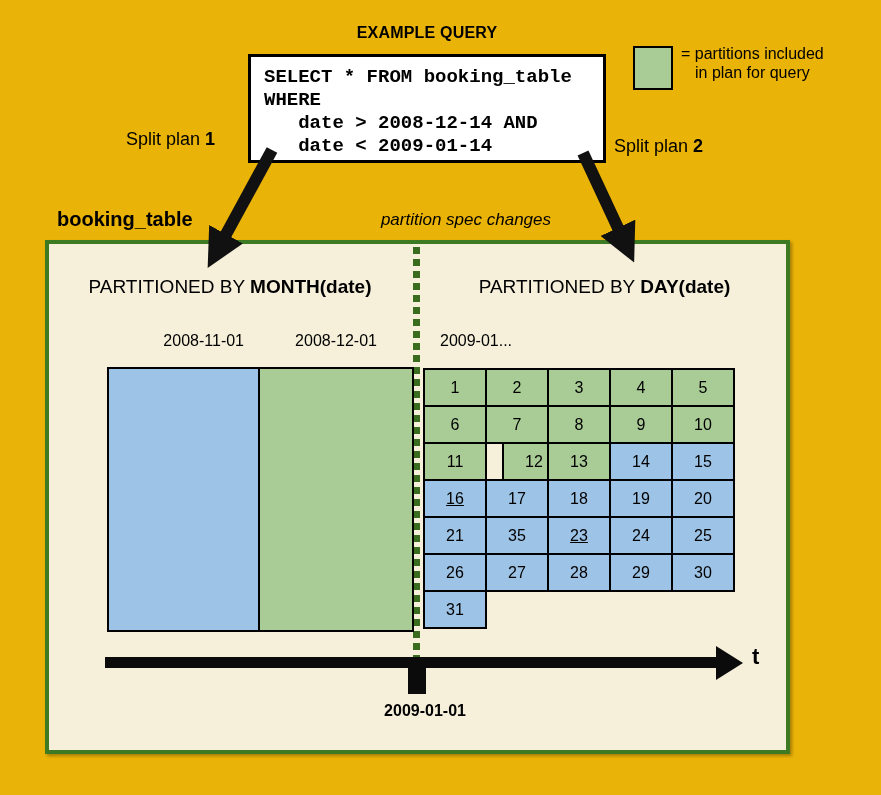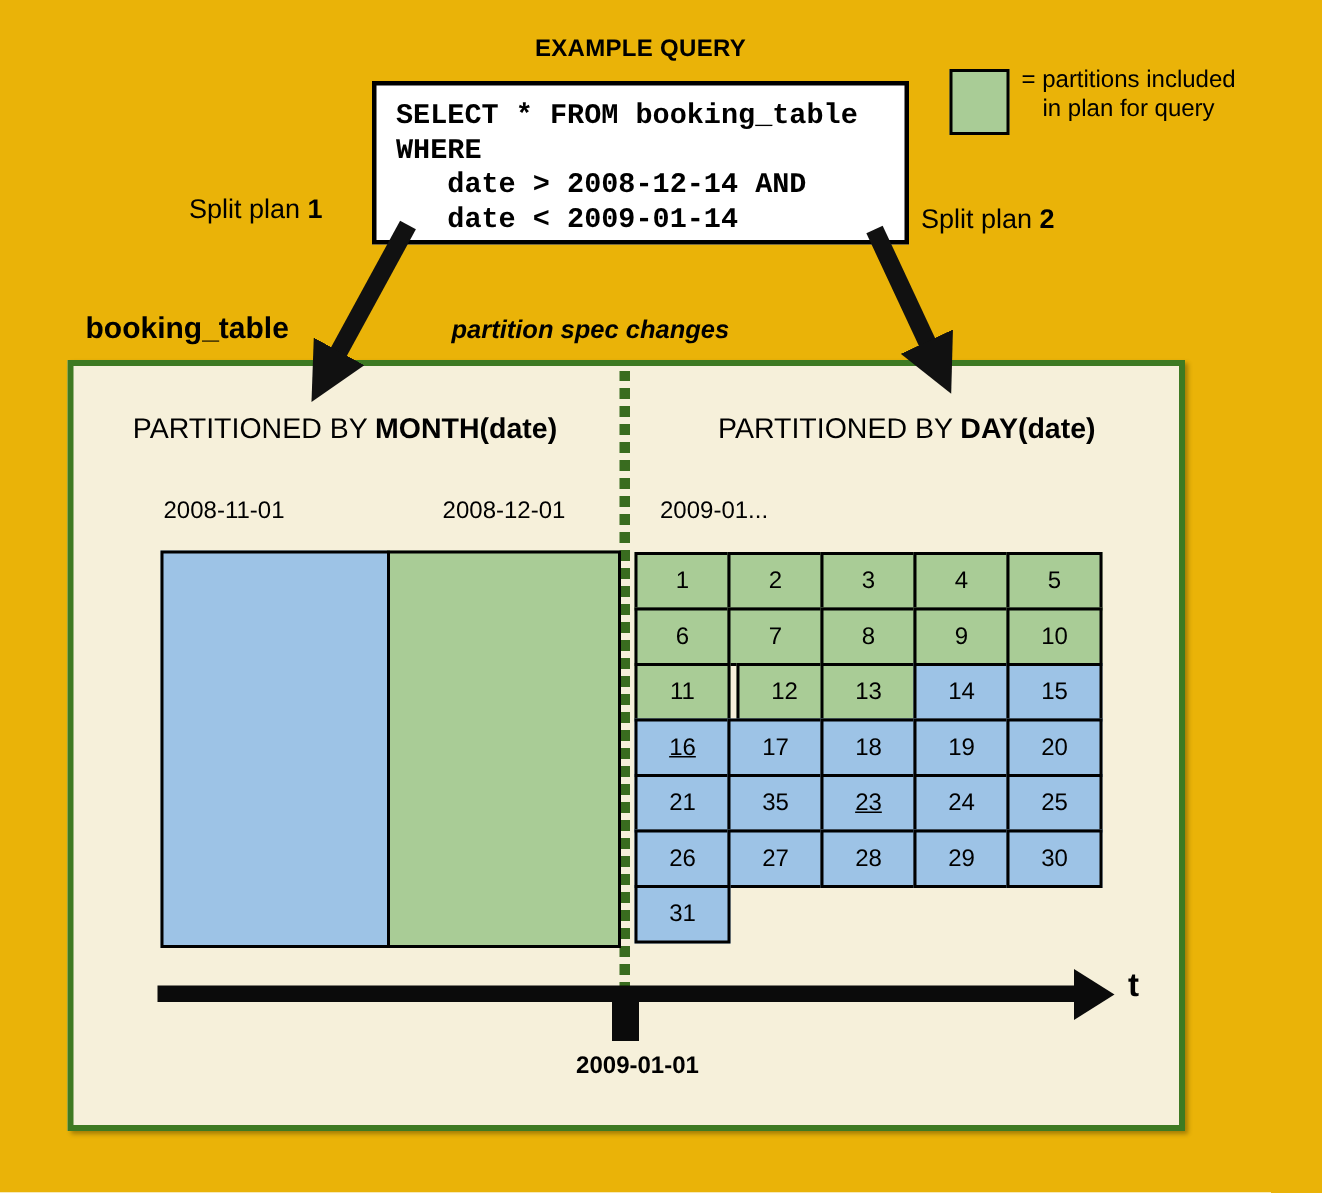--- a/index.html
+++ b/index.html
@@ -19,39 +19,39 @@
   #legend-text .l2{padding-left:14px;}
 
   
   .split-label{font-size:18px;}
   #split1{left:126px;top:129px;}
   #split2{left:614px;top:136px;}
   .split-label b{font-weight:bold;}
 
   
   #table-name{left:57px;top:208px;font-size:20px;font-weight:bold;}
-  #spec-change{left:301px;top:210px;width:220px;text-align:left;font-style:italic;font-size:17px;font-weight:bold;}
+  #spec-change{left:331px;top:210px;width:220px;text-align:right;font-style:italic;font-size:17px;}
 
   
   #table-box{left:45px;top:240px;width:745px;height:514px;background:var(--cream);
     border:4px solid var(--darkgreen);box-sizing:border-box;box-shadow:2px 2px 3px rgba(0,0,0,.3);}
 
   
   #spec-divider{left:413px;top:247px;width:7px;height:411px;
     background:repeating-linear-gradient(to bottom,var(--dashgreen) 0 7px,transparent 7px 12px);}
 
   
   .part-header{top:276px;text-align:center;font-size:19px;}
   #header-left{left:45px;width:370px;}
   #header-right{left:419px;width:371px;}
   .part-header b{font-weight:bold;}
 
   
   .date-label{top:332px;font-size:16px;}
-  #label-month1{left:109px;width:153px;text-align:left;}
+  #label-month1{left:91px;width:153px;text-align:right;}
   #label-month2{left:258px;width:156px;text-align:center;}
   #label-days{left:440px;}
 
   
   .month-rect{top:367px;height:265px;border:2px solid #000;box-sizing:border-box;}
   #month-rect-1{left:107px;width:153px;background:var(--blue);}
   #month-rect-2{left:258px;width:156px;background:var(--green);}
 
   
   #day-grid{left:423px;top:368px;width:312px;height:261px;}
@@ -115,21 +115,21 @@
       <div class="day-cell green" style="left: 62px; top: 0px;">2</div>
       <div class="day-cell green" style="left: 124px; top: 0px;">3</div>
       <div class="day-cell green" style="left: 186px; top: 0px;">4</div>
       <div class="day-cell green" style="left: 248px; top: 0px;">5</div>
       <div class="day-cell green" style="left: 0px; top: 37px;">6</div>
       <div class="day-cell green" style="left: 62px; top: 37px;">7</div>
       <div class="day-cell green" style="left: 124px; top: 37px;">8</div>
       <div class="day-cell green" style="left: 186px; top: 37px;">9</div>
       <div class="day-cell green" style="left: 248px; top: 37px;">10</div>
       <div class="day-cell green" style="left: 0px; top: 74px;">11</div>
-      <div class="day-cell green" style="left: 68px; top: 74px;">12</div>
+      <div class="day-cell green" style="left: 79px; top: 74px;">12</div>
       <div class="day-cell green" style="left: 124px; top: 74px;">13</div>
       <div class="day-cell blue" style="left: 186px; top: 74px;">14</div>
       <div class="day-cell blue" style="left: 248px; top: 74px;">15</div>
       <div class="day-cell blue" style="left: 0px; top: 111px; text-decoration: underline;">16</div>
       <div class="day-cell blue" style="left: 62px; top: 111px;">17</div>
       <div class="day-cell blue" style="left: 124px; top: 111px;">18</div>
       <div class="day-cell blue" style="left: 186px; top: 111px;">19</div>
       <div class="day-cell blue" style="left: 248px; top: 111px;">20</div>
       <div class="day-cell blue" style="left: 0px; top: 148px;">21</div>
       <div class="day-cell blue" style="left: 62px; top: 148px;">35</div>

